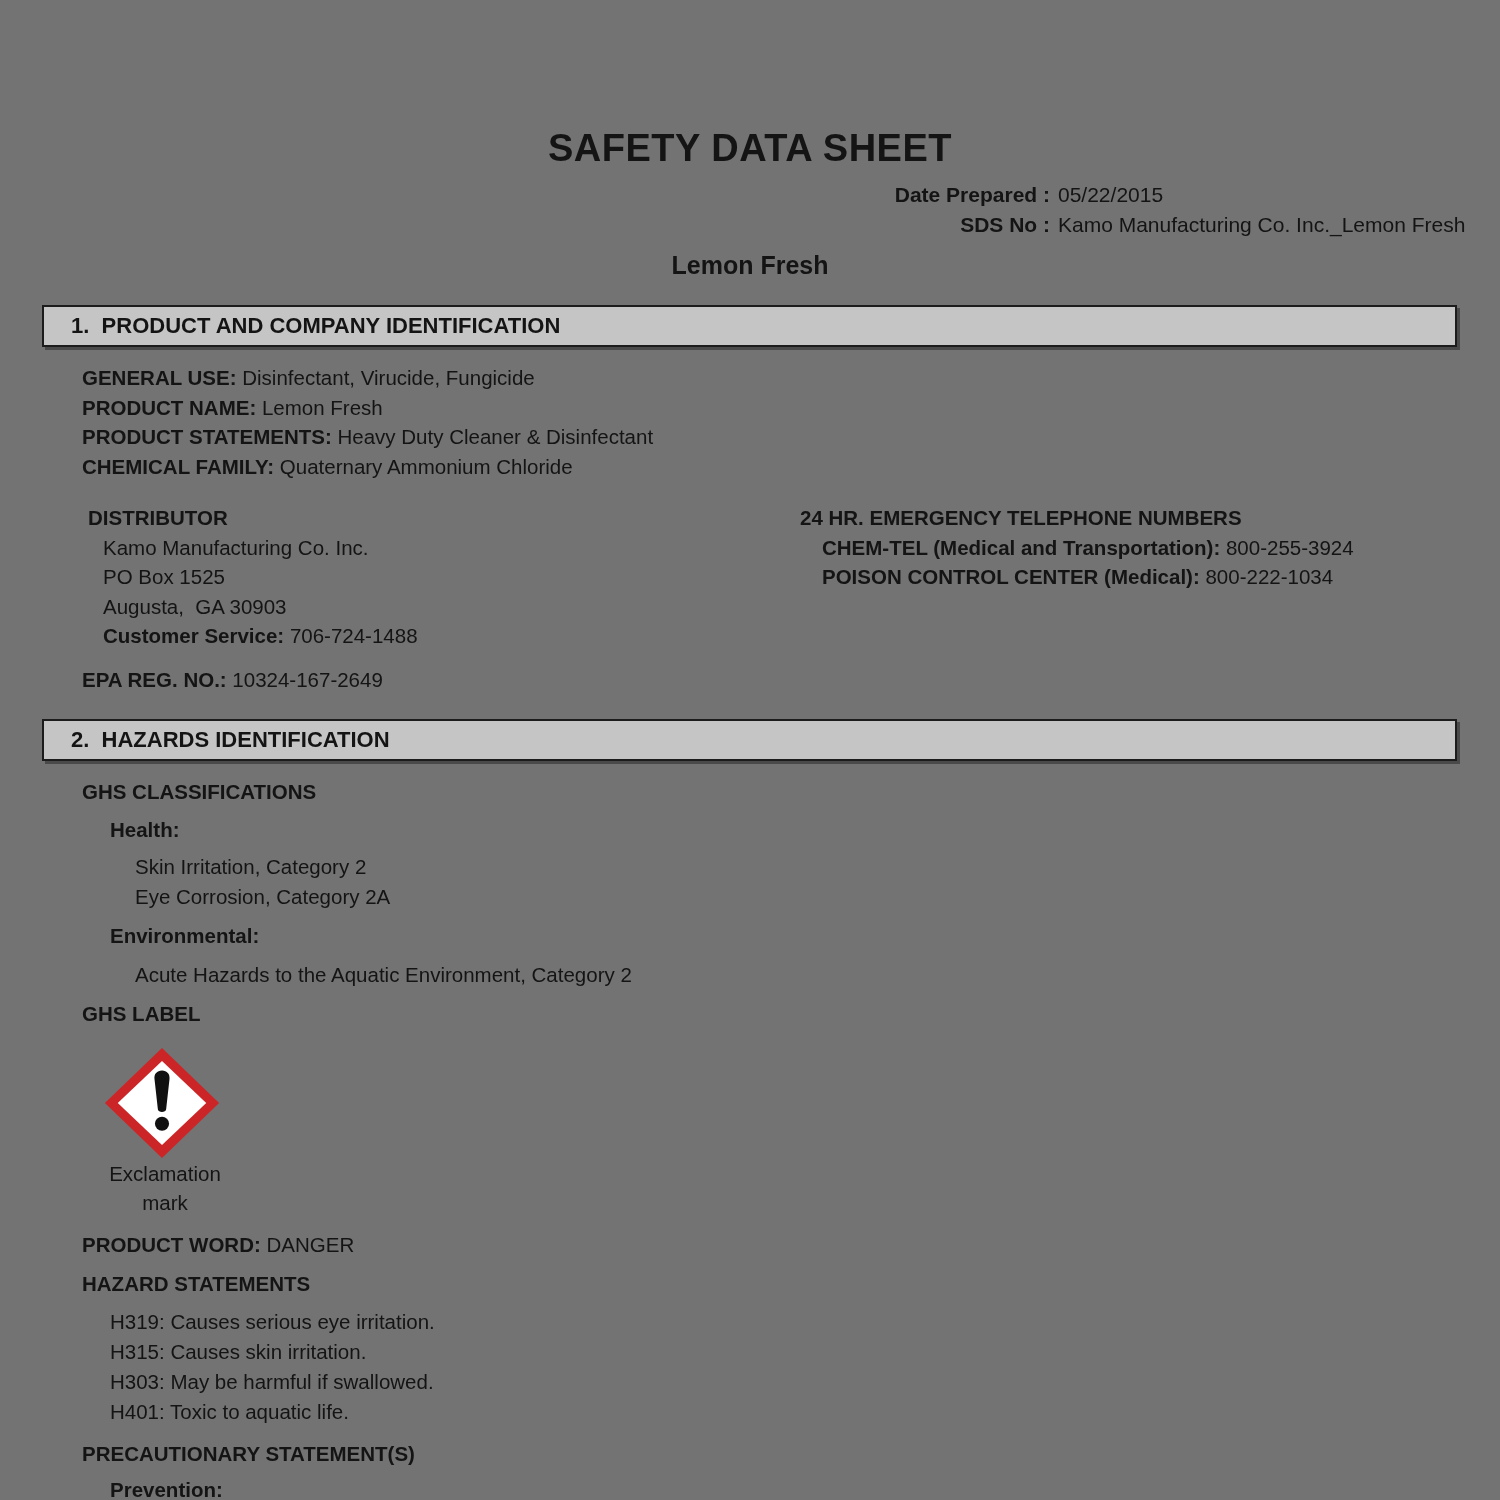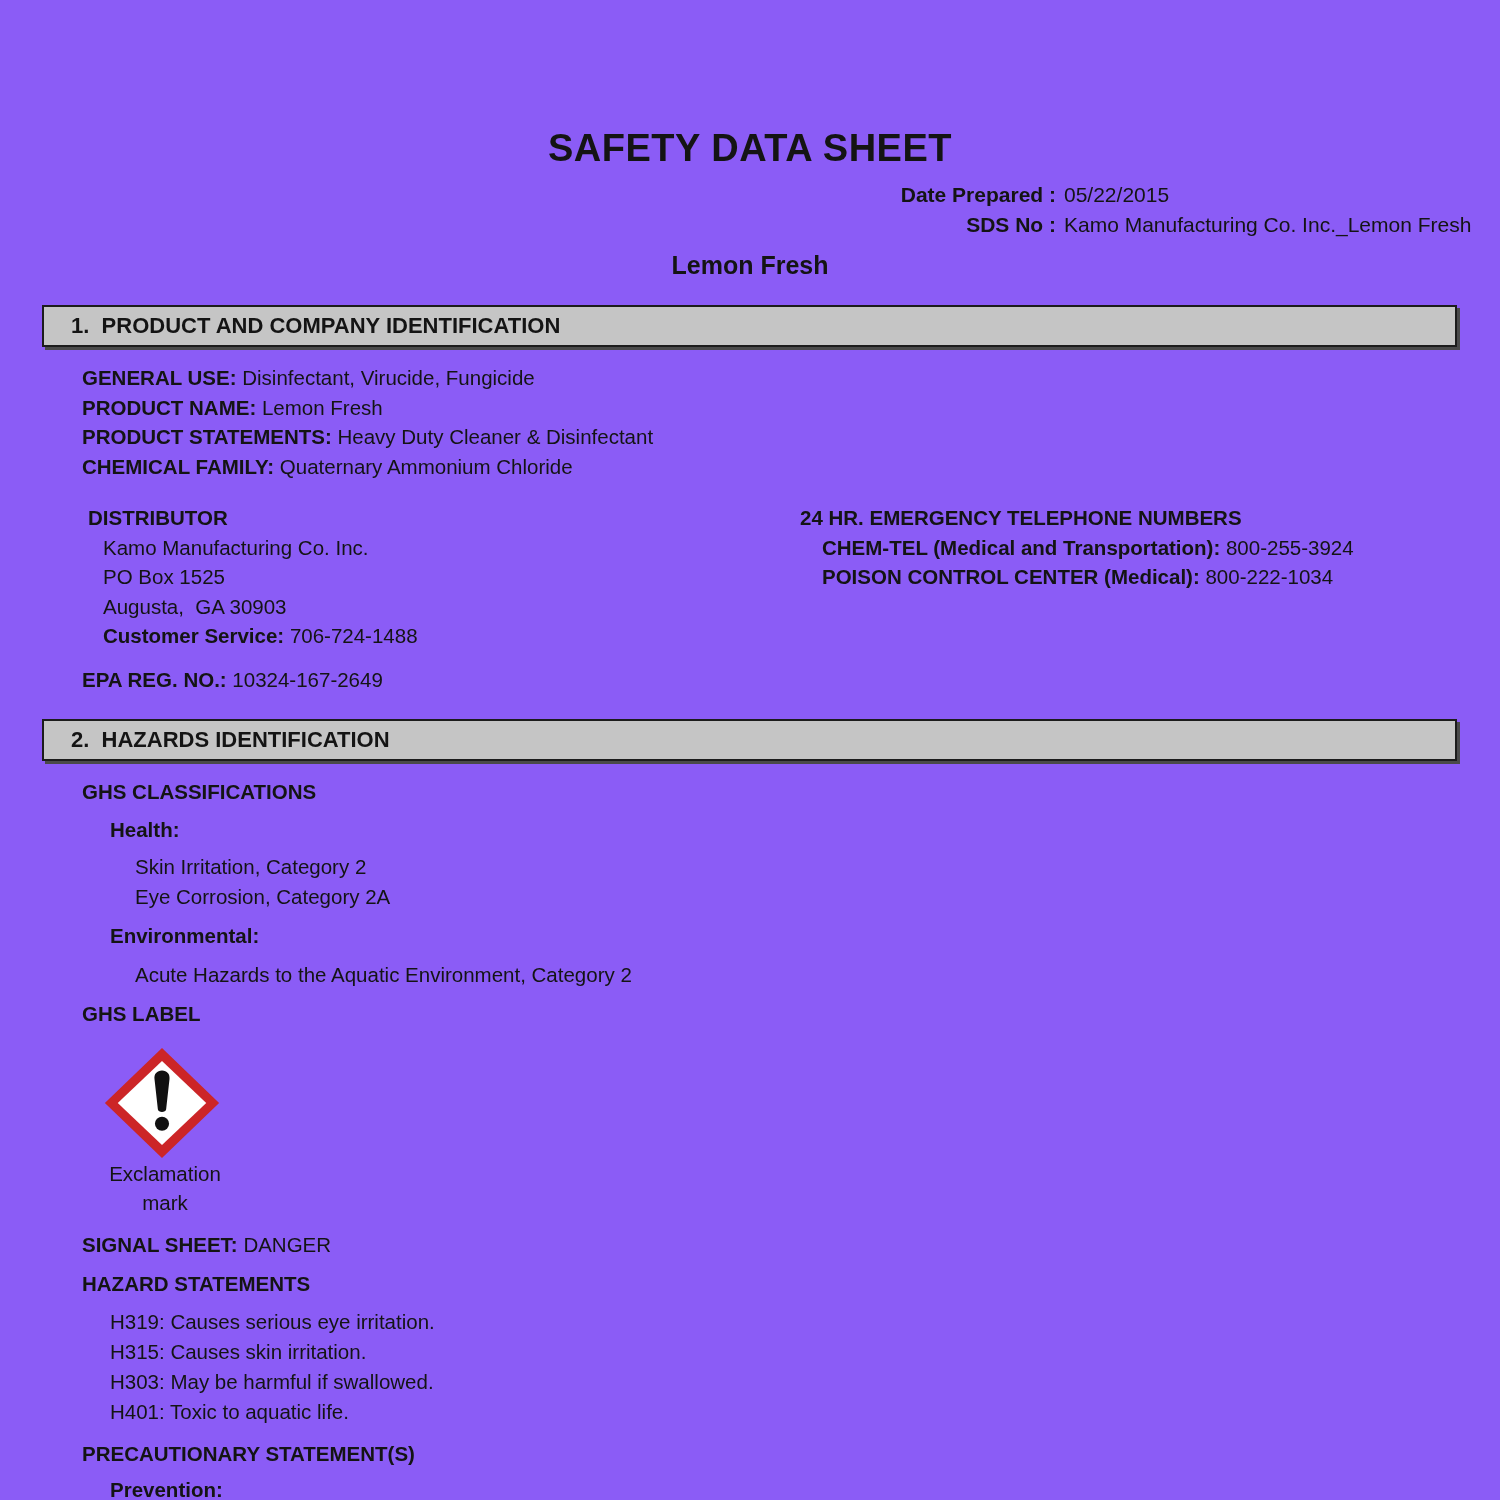--- a/index.html
+++ b/index.html
@@ -2,30 +2,30 @@
 <html style="--section-header-bg: #c5c5c5; --section-header-border: #1c1c1c; --pictogram-red: #cc2527; --text-color: #141414;"><head>
 <meta charset="utf-8">
 <style>
   html, body { margin: 0; padding: 0; }
   body {
     width: 1500px; height: 1500px;
     background: #ffffff;
     font-family: "Liberation Sans", sans-serif;
     color: var(--text-color, #141414);
   }
-  .page { position: relative; width: 1500px; height: 1500px; overflow: hidden; background: #8b5cf6; }
+  .page { position: relative; width: 1500px; height: 1500px; overflow: hidden; background: #737373; }
 
   .doc-title {
     margin: 126px 0 0 0;
     text-align: center;
     font-size: 38px; font-weight: bold; line-height: 44px;
     letter-spacing: 0.5px;
   }
 
-  .meta { margin-top: 10px; padding-left: 6px; }
+  .meta { margin-top: 10px; }
   .meta-row { display: grid; grid-template-columns: 1050px 1fr; font-size: 21px; line-height: 30px; }
   .meta-label { font-weight: bold; text-align: right; white-space: pre; }
   .meta-value { padding-left: 8px; white-space: pre; }
 
   .product-title { margin-top: 10px; text-align: center; font-size: 25px; font-weight: bold; line-height: 30px; }
 
   .section-bar {
     margin: 25px 43px 0 42px;
     background: var(--section-header-bg, #c5c5c5);
     border: 2px solid var(--section-header-border, #1c1c1c);
@@ -139,21 +139,21 @@
       <polygon points="52,12.5 91.5,50 52,87.5 12.5,50" fill="#ffffff"></polygon>
       <path d="M52 21 C47.5 21 44.8 24.2 45.3 28.5 L48.3 55.5 C48.6 58.8 55.4 58.8 55.7 55.5 L58.7 28.5 C59.2 24.2 56.5 21 52 21 Z" fill="#111111"></path>
       <circle cx="52" cy="68.5" r="6.3" fill="#111111"></circle>
     </svg>
   </div>
   <div class="pictogram-caption">
     <p class="ln">Exclamation</p>
     <p class="ln">mark</p>
   </div>
 
-  <p class="ln signal"><span class="b">SIGNAL SHEET:</span> <span>DANGER</span></p>
+  <p class="ln signal"><span class="b">PRODUCT WORD:</span> <span>DANGER</span></p>
 
   <p class="ln haz-heading">HAZARD STATEMENTS</p>
   <div class="haz-items">
     <p class="ln">H319: Causes serious eye irritation.</p>
     <p class="ln">H315: Causes skin irritation.</p>
     <p class="ln">H303: May be harmful if swallowed.</p>
     <p class="ln">H401: Toxic to aquatic life.</p>
   </div>
 
   <p class="ln prec-heading">PRECAUTIONARY STATEMENT(S)</p>

